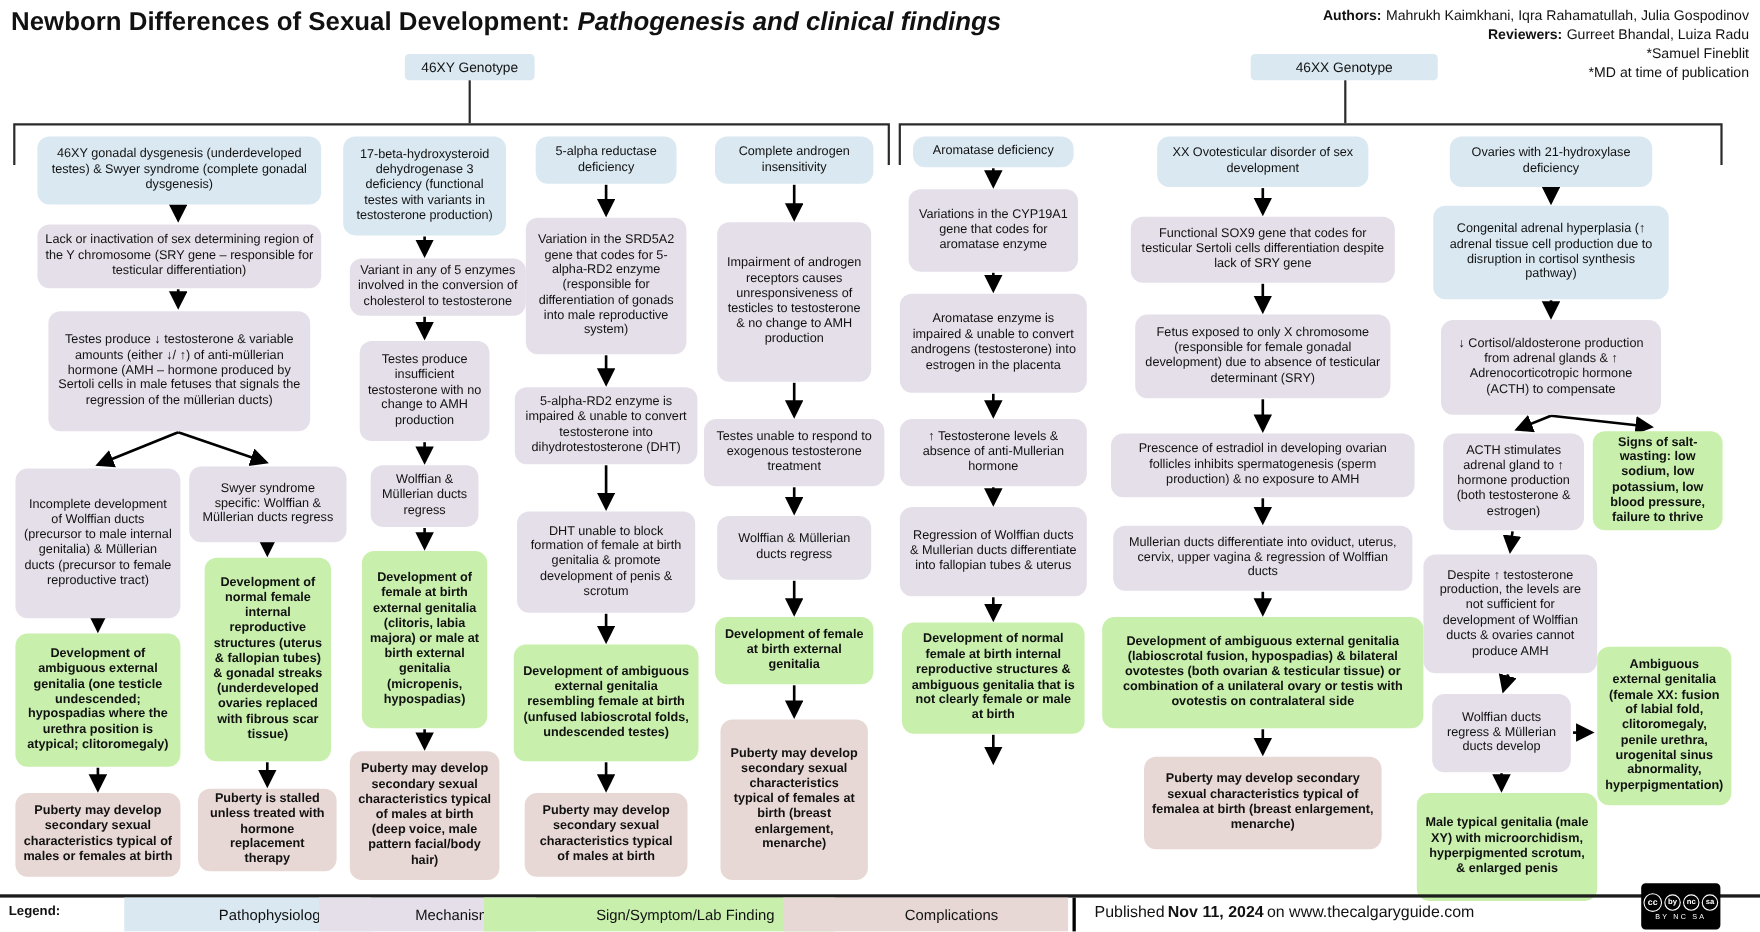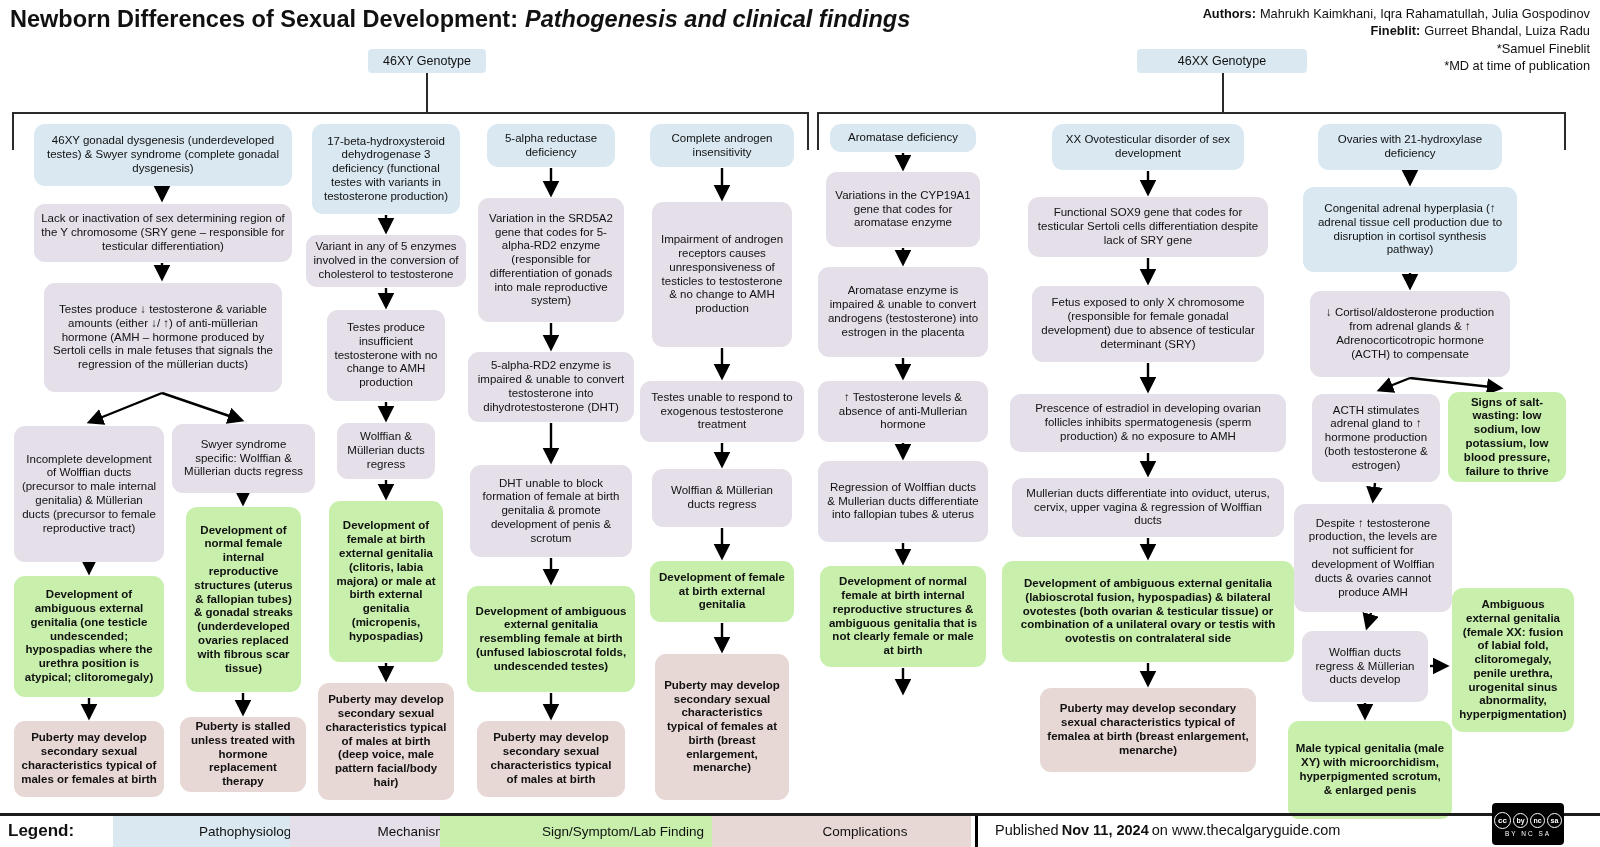--- a/index.html
+++ b/index.html
@@ -12,21 +12,21 @@
   .geno{position:absolute;background:#d9e8f1;border-radius:4px;display:flex;align-items:center;
         justify-content:center;font-size:12.5px;}
   .box{position:absolute;display:flex;align-items:center;justify-content:center;text-align:center;
        border-radius:11px;padding:4px 7px;box-sizing:border-box;font-size:11.5px;line-height:1.2;}
   .patho{background:#d9e8f1;}
   .mech{background:#e5dfe9;}
   .sign{background:#c8f0ac;font-weight:bold;}
   .comp{background:#e8d8d5;font-weight:bold;}
   .arrows{position:absolute;left:0;top:0;pointer-events:none;}
   .rule{position:absolute;left:0;top:813px;width:1600px;height:3px;background:#1c1c1c;}
-  .legend-label{position:absolute;left:8px;top:821px;font-size:17px;font-weight:bold;}
+  .legend-label{position:absolute;left:8px;top:821px;font-size:12px;font-weight:bold;}
   .legend-cell{position:absolute;top:816px;height:31px;display:flex;align-items:center;
                justify-content:center;font-size:13.5px;padding-left:47px;}
   .lg-patho{left:113px;width:177px;background:#d9e8f1;}
   .lg-mech{left:290px;width:150px;background:#e5dfe9;}
   .lg-sign{left:440px;width:272px;background:#c8f0ac;}
   .lg-comp{left:712px;width:212px;background:#e8d8d5;}
   .foot-divider{position:absolute;left:975px;top:816px;width:3px;height:31px;background:#000;}
   .published{position:absolute;left:995px;top:822px;font-size:14.5px;}
   .published b{margin:0 3px;}
   .cc-badge{position:absolute;left:1492px;top:803px;width:72px;height:42px;background:#000;
@@ -41,21 +41,21 @@
 </head>
 <body>
 
 <div class="poster">
 
   <div class="title">
     <span>Newborn Differences of Sexual Development:</span><span class="it">Pathogenesis and clinical findings</span>
   </div>
   <div class="credits">
     <div><b>Authors:</b><span>Mahrukh Kaimkhani, Iqra Rahamatullah, Julia Gospodinov</span></div>
-    <div><b>Fineblit:</b><span>Gurreet Bhandal, Luiza Radu</span></div>
+    <div><b>Reviewers:</b><span>Gurreet Bhandal, Luiza Radu</span></div>
     <div>*Samuel Fineblit</div>
     <div>*MD at time of publication</div>
   </div>
 
   <div class="geno" style="left:368px;top:49px;width:118px;height:24px">46XY Genotype</div>
   <div class="geno" style="left:1137px;top:49px;width:170px;height:24px">46XX Genotype</div>
 
   <svg class="arrows" width="1600" height="847">
     <defs>
       <marker id="ah" markerWidth="8" markerHeight="8" refX="5.5" refY="3.5" orient="auto">
@@ -125,21 +125,21 @@
   <div class="box mech" style="left:34px;top:204px;width:258px;height:58px">Lack or inactivation of sex determining region of the Y chromosome (SRY gene – responsible for testicular differentiation)</div>
   <div class="box mech" style="left:44px;top:283px;width:238px;height:109px">Testes produce ↓ testosterone &amp; variable amounts (either ↓/ ↑) of anti-müllerian hormone (AMH – hormone produced by Sertoli cells in male fetuses that signals the regression of the müllerian ducts)</div>
   <div class="box mech" style="left:14px;top:426px;width:150px;height:136px">Incomplete development of Wolffian ducts (precursor to male internal genitalia) &amp; Müllerian ducts (precursor to female reproductive tract)</div>
   <div class="box mech" style="left:172px;top:424px;width:143px;height:69px">Swyer syndrome specific: Wolffian &amp; Müllerian ducts regress</div>
   <div class="box sign" style="left:186px;top:507px;width:115px;height:185px">Development of normal female internal reproductive structures (uterus &amp; fallopian tubes) &amp; gonadal streaks (underdeveloped ovaries replaced with fibrous scar tissue)</div>
   <div class="box sign" style="left:14px;top:576px;width:150px;height:121px">Development of ambiguous external genitalia (one testicle undescended; hypospadias where the urethra position is atypical; clitoromegaly)</div>
   <div class="box comp" style="left:14px;top:721px;width:150px;height:76px">Puberty may develop secondary sexual characteristics typical of males or females at birth</div>
   <div class="box comp" style="left:180px;top:717px;width:126px;height:75px">Puberty is stalled unless treated with hormone replacement therapy</div>
 
   <div class="box patho" style="left:312px;top:124px;width:148px;height:90px">17-beta-hydroxysteroid dehydrogenase 3 deficiency (functional testes with variants in testosterone production)</div>
-  <div class="box mech" style="left:306px;top:235px;width:160px;height:52px">Variant in any of 5 enzymes involved in the conversion of cholesterol to testosterone</div>
+  <div class="box mech" style="left:318px;top:235px;width:160px;height:52px">Variant in any of 5 enzymes involved in the conversion of cholesterol to testosterone</div>
   <div class="box mech" style="left:327px;top:310px;width:118px;height:91px">Testes produce insufficient testosterone with no change to AMH production</div>
   <div class="box mech" style="left:337px;top:423px;width:98px;height:56px">Wolffian &amp; Müllerian ducts regress</div>
   <div class="box sign" style="left:329px;top:501px;width:114px;height:161px">Development of female at birth external genitalia (clitoris, labia majora) or male at birth external genitalia (micropenis, hypospadias)</div>
   <div class="box comp" style="left:318px;top:683px;width:136px;height:117px">Puberty may develop secondary sexual characteristics typical of males at birth (deep voice, male pattern facial/body hair)</div>
 
   <div class="box patho" style="left:487px;top:124px;width:128px;height:43px">5-alpha reductase deficiency</div>
   <div class="box mech" style="left:478px;top:198px;width:146px;height:124px">Variation in the SRD5A2 gene that codes for 5-alpha-RD2 enzyme (responsible for differentiation of gonads into male reproductive system)</div>
   <div class="box mech" style="left:468px;top:352px;width:166px;height:70px">5-alpha-RD2 enzyme is impaired &amp; unable to convert testosterone into dihydrotestosterone (DHT)</div>
   <div class="box mech" style="left:470px;top:465px;width:162px;height:92px">DHT unable to block formation of female at birth genitalia &amp; promote development of penis &amp; scrotum</div>
   <div class="box sign" style="left:467px;top:586px;width:168px;height:106px">Development of ambiguous external genitalia resembling female at birth (unfused labioscrotal folds, undescended testes)</div>

